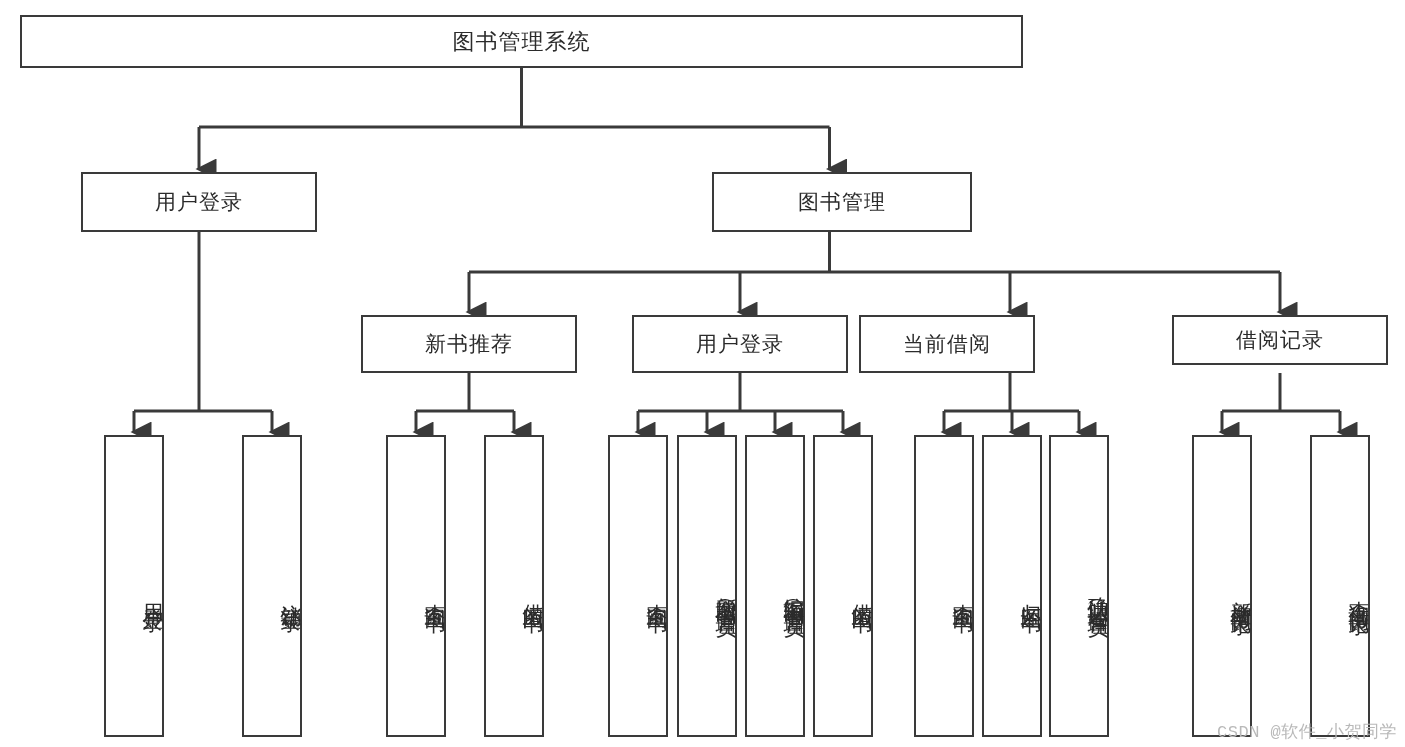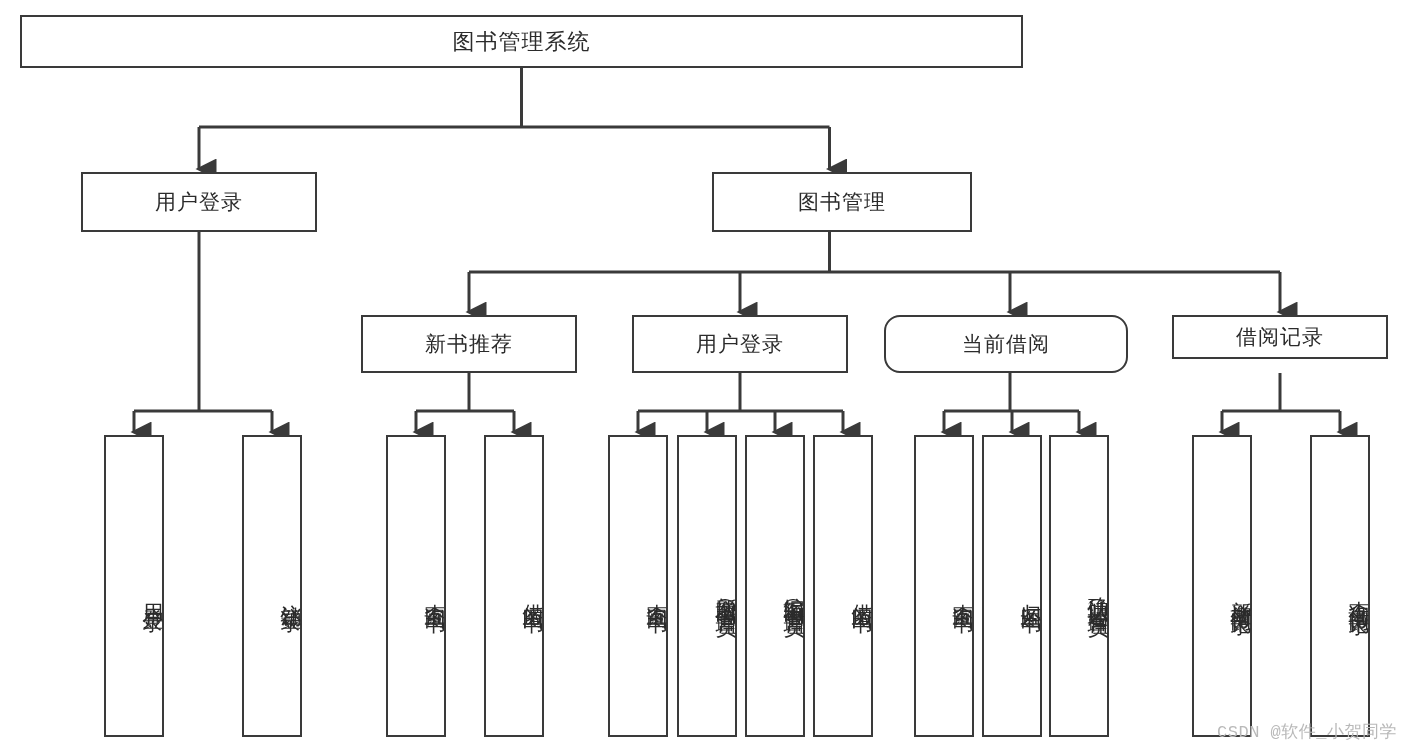--- a/index.html
+++ b/index.html
@@ -120,24 +120,24 @@
       </div>
       <div class="node horiz" style="left: 712px; top: 172px; width: 260px; height: 60px;">
         <span>图书管理</span>
       </div>
       <div class="node horiz" style="left: 361px; top: 315px; width: 216px; height: 58px;">
         <span>新书推荐</span>
       </div>
       <div class="node horiz" style="left: 632px; top: 315px; width: 216px; height: 58px;">
         <span>用户登录</span>
       </div>
-      <div class="node horiz" style="left: 884px; top: 315px; width: 244px; height: 58px; border-radius: 16px;">
+      <div class="node horiz" style="left: 859px; top: 315px; width: 176px; height: 58px;">
         <span>当前借阅</span>
       </div>
-      <div class="node horiz" style="left: 1172px; top: 315px; width: 216px; height: 44px; text-align: right;">
+      <div class="node horiz" style="left: 1172px; top: 315px; width: 216px; height: 50px; text-align: right;">
         <span>借阅记录</span>
       </div>
       <div class="node vert" style="left: 104px; top: 435px; width: 60px; height: 302px;">
         <span>用户登录</span>
       </div>
       <div class="node vert" style="left: 242px; top: 435px; width: 60px; height: 302px;">
         <span>注销登录</span>
       </div>
       <div class="node vert" style="left: 386px; top: 435px; width: 60px; height: 302px;">
         <span>查询图书</span>

